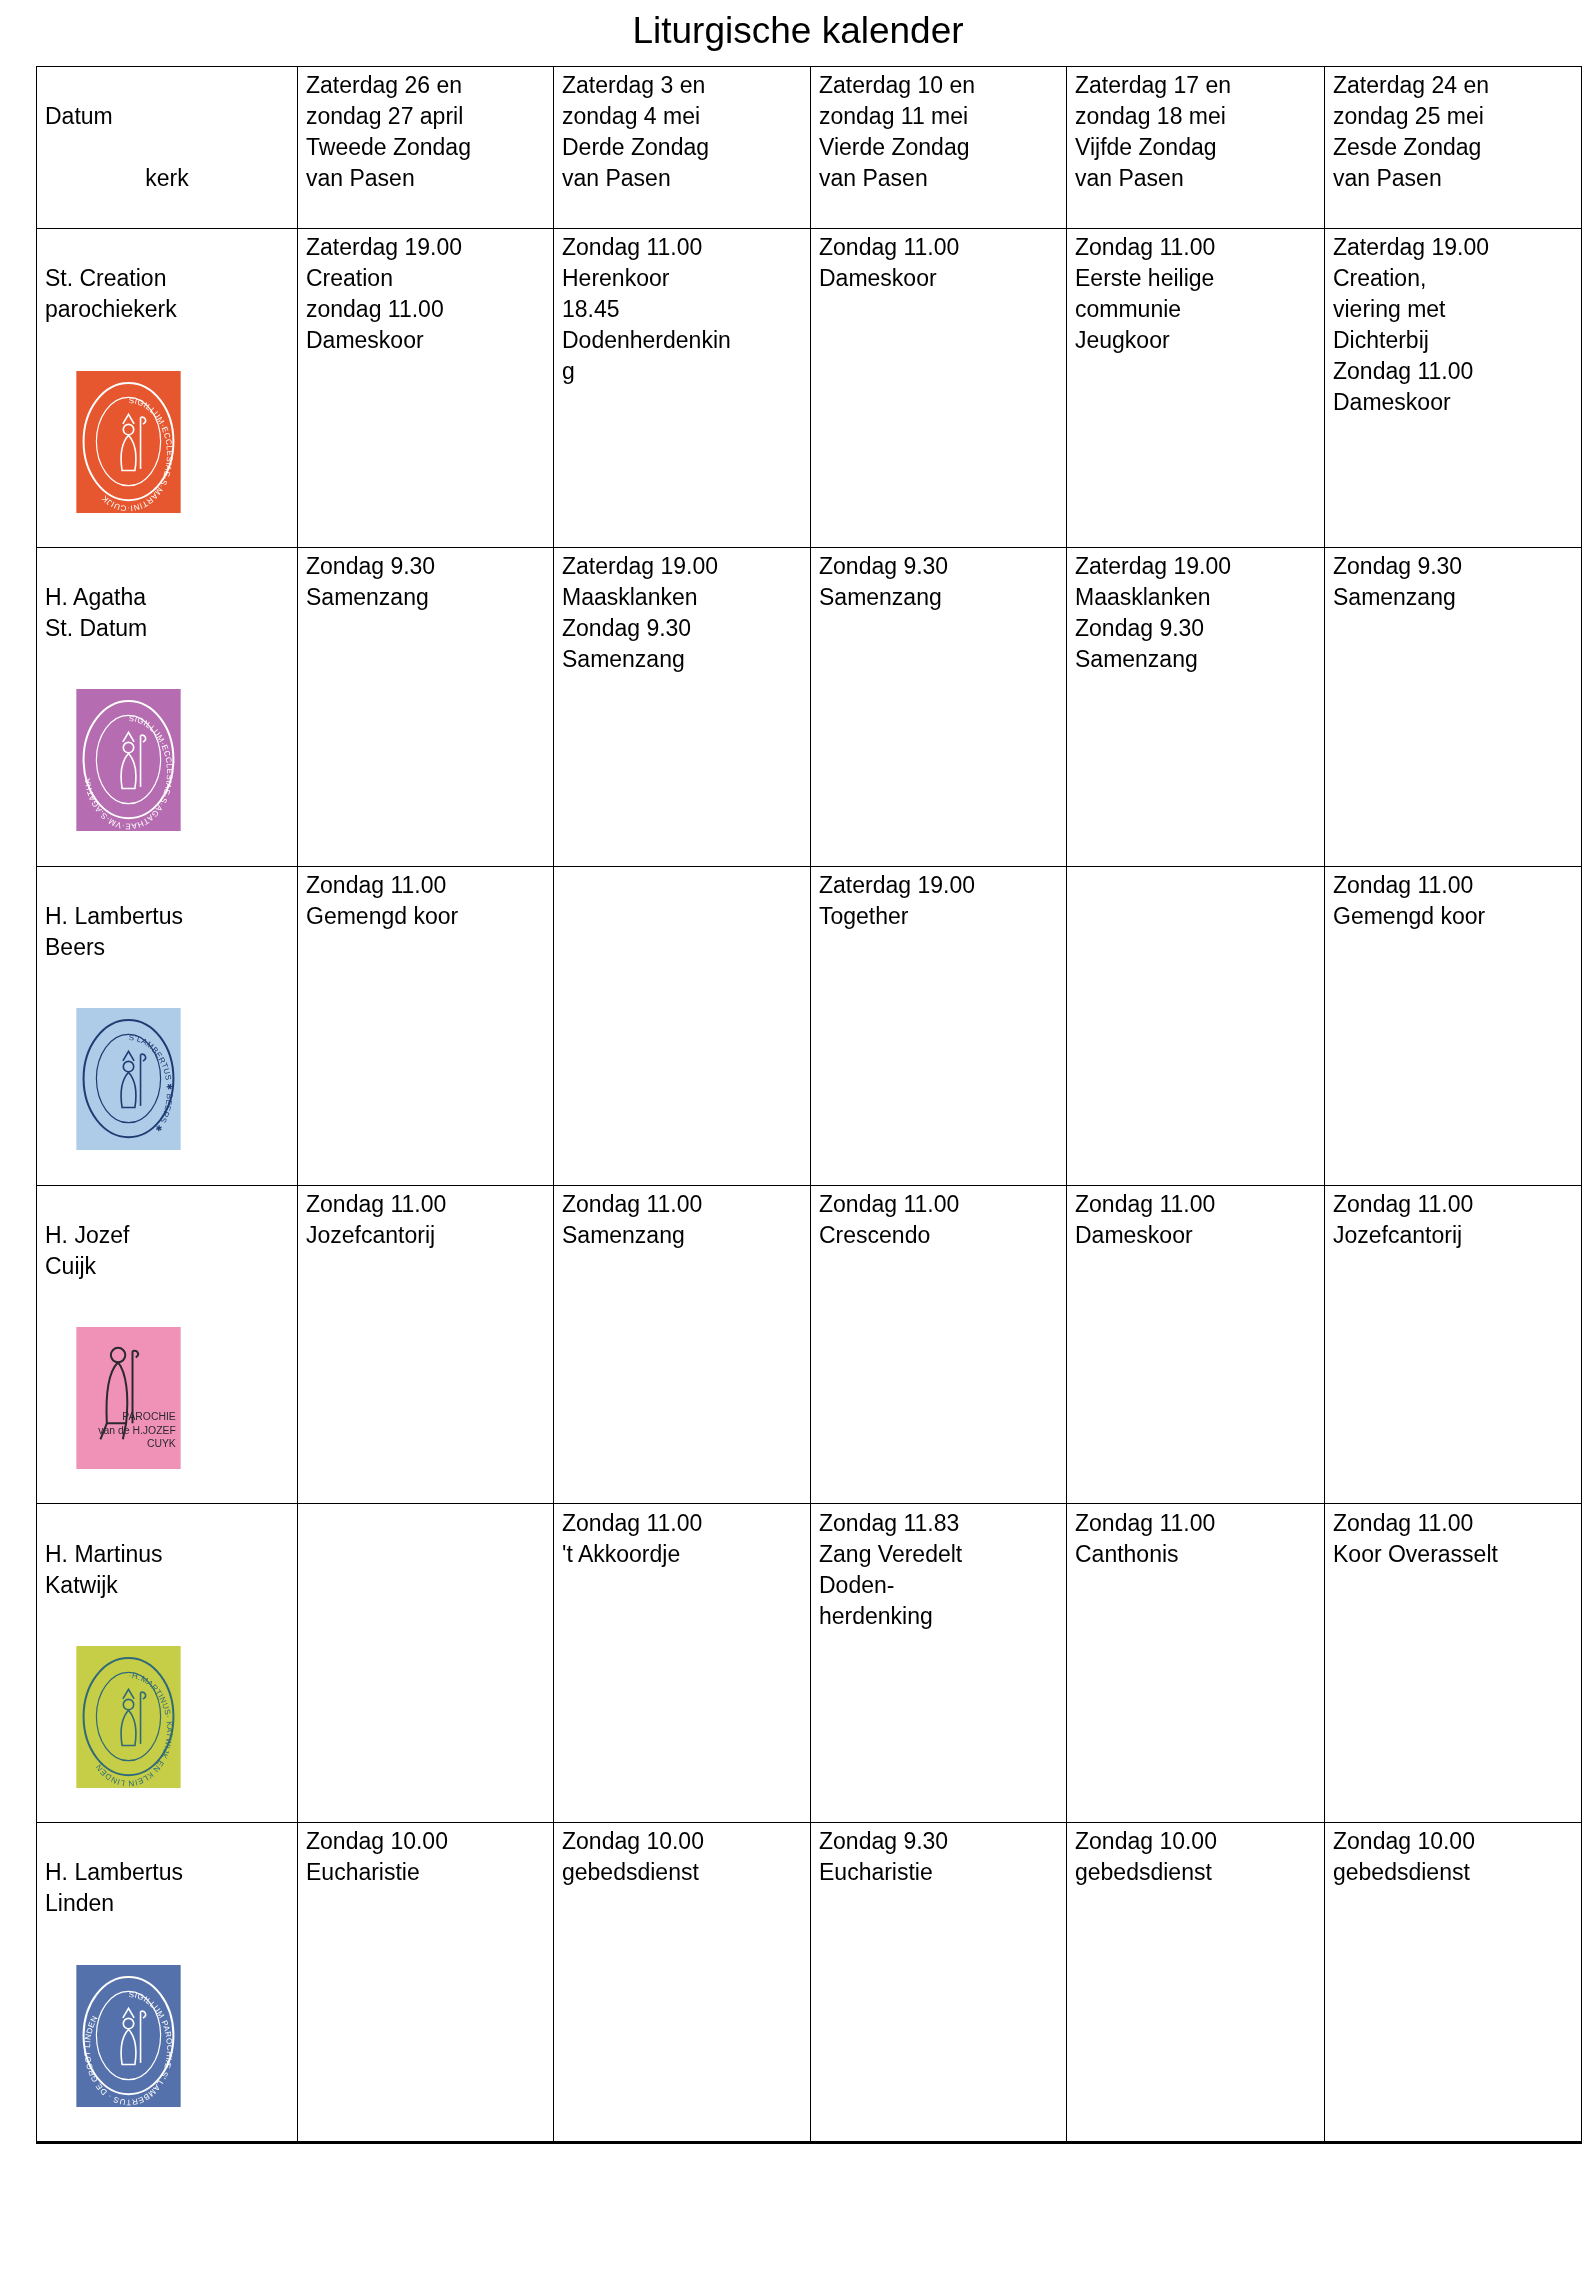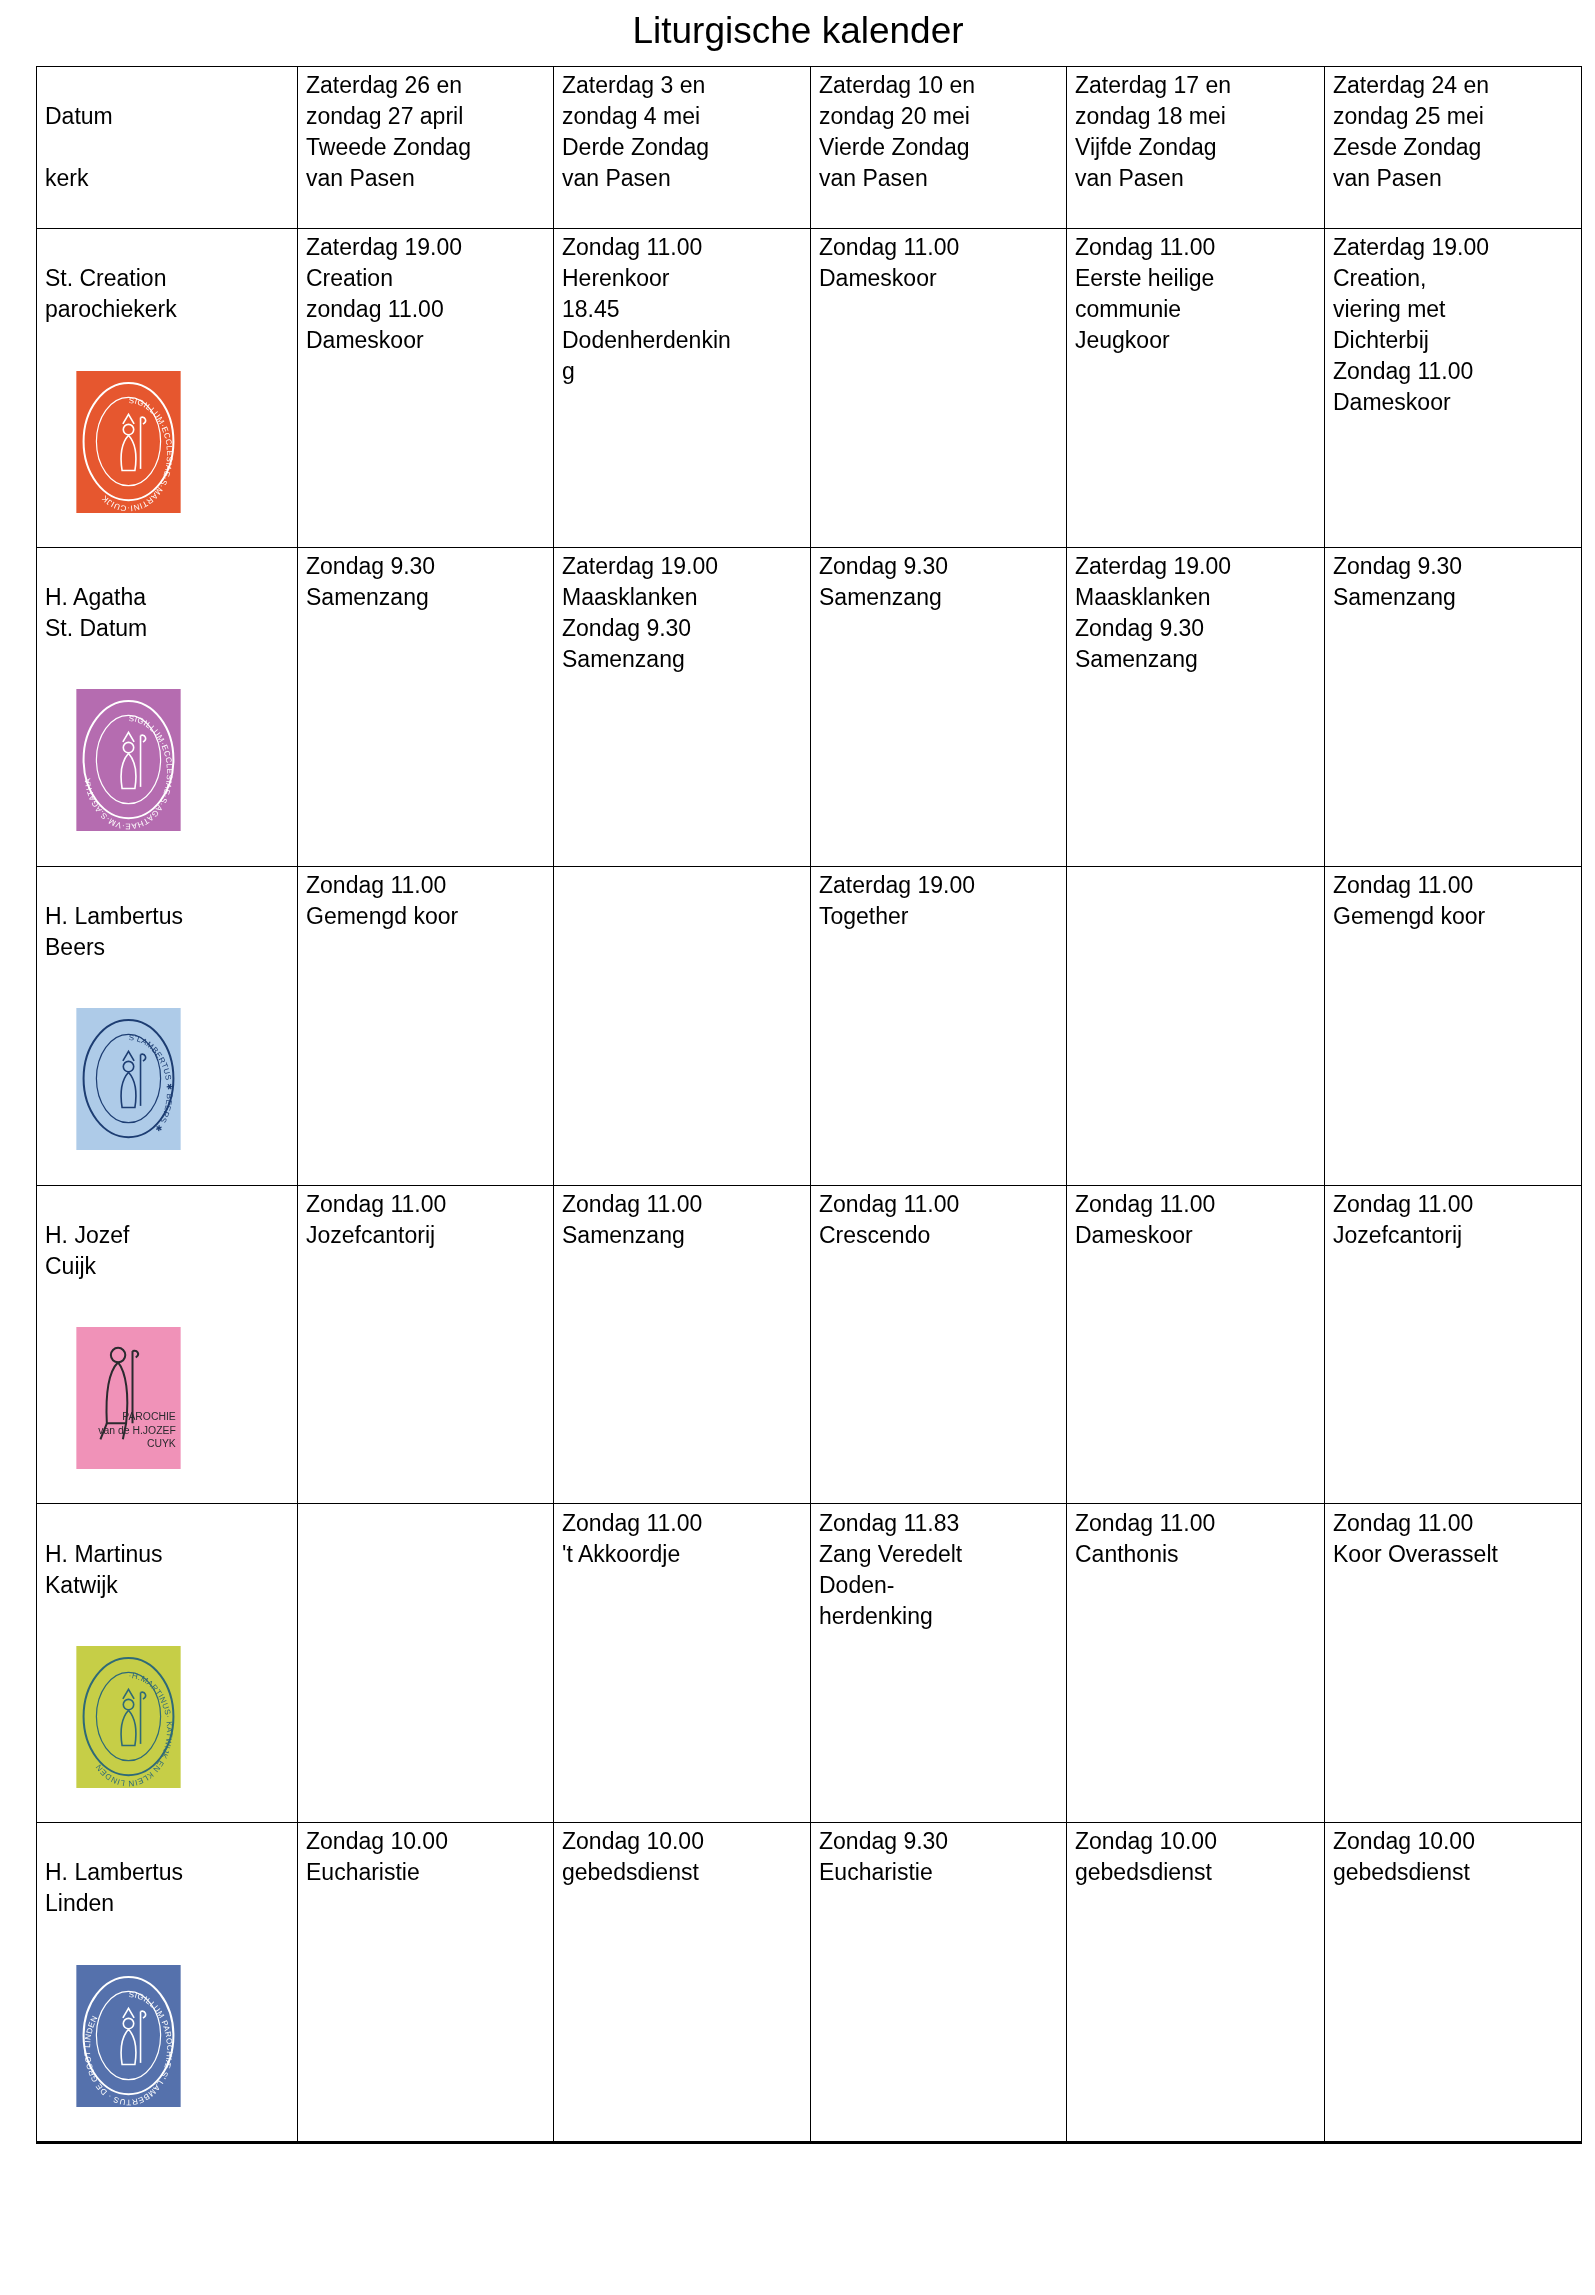--- a/index.html
+++ b/index.html
@@ -5,21 +5,21 @@
   html,body{margin:0;padding:0;background:#ffffff;}
   body{width:1596px;height:2295px;font-family:"Liberation Sans",sans-serif;color:#000;overflow:hidden;}
   .title{padding-top:10px;text-align:center;font-size:37px;line-height:1.15;letter-spacing:0px;}
   table.cal{border-collapse:collapse;table-layout:fixed;margin:13px 0 0 36px;width:1544px;border:1.6px solid #000;border-bottom:3.2px solid #000;}
   td{border:1.6px solid #000;vertical-align:top;padding:3.2px 8px 3.2px 8px;font-size:23px;line-height:31px;white-space:pre-line;overflow:hidden;word-wrap:break-word;}
   tr.h-header{height:161px;}
   tr.h-r0{height:294px;}
   tr.h-r1,tr.h-r2,tr.h-r3,tr.h-r4{height:273px;}
   tr.h-r5{height:266px;}
   .corner-datum{text-align:left;}
-  .corner-kerk{text-align:left;}
+  .corner-kerk{text-align:center;}
   .seal{margin:14.5px 0 0 31px;width:105px;height:142px;}
   .seal svg{display:block;}
 </style>
 </head>
 <body>
 
 <div class="title">Liturgische kalender</div>
 
 <table class="cal">
   <colgroup>
@@ -39,21 +39,21 @@
     </td>
     <td>Zaterdag 26 en
 zondag 27 april
 Tweede Zondag
 van Pasen</td>
     <td>Zaterdag 3 en
 zondag 4 mei
 Derde Zondag
 van Pasen</td>
     <td>Zaterdag 10 en
-zondag 20 mei
+zondag 11 mei
 Vierde Zondag
 van Pasen</td>
     <td>Zaterdag 17 en
 zondag 18 mei
 Vijfde Zondag
 van Pasen</td>
     <td>Zaterdag 24 en
 zondag 25 mei
 Zesde Zondag
 van Pasen</td>

